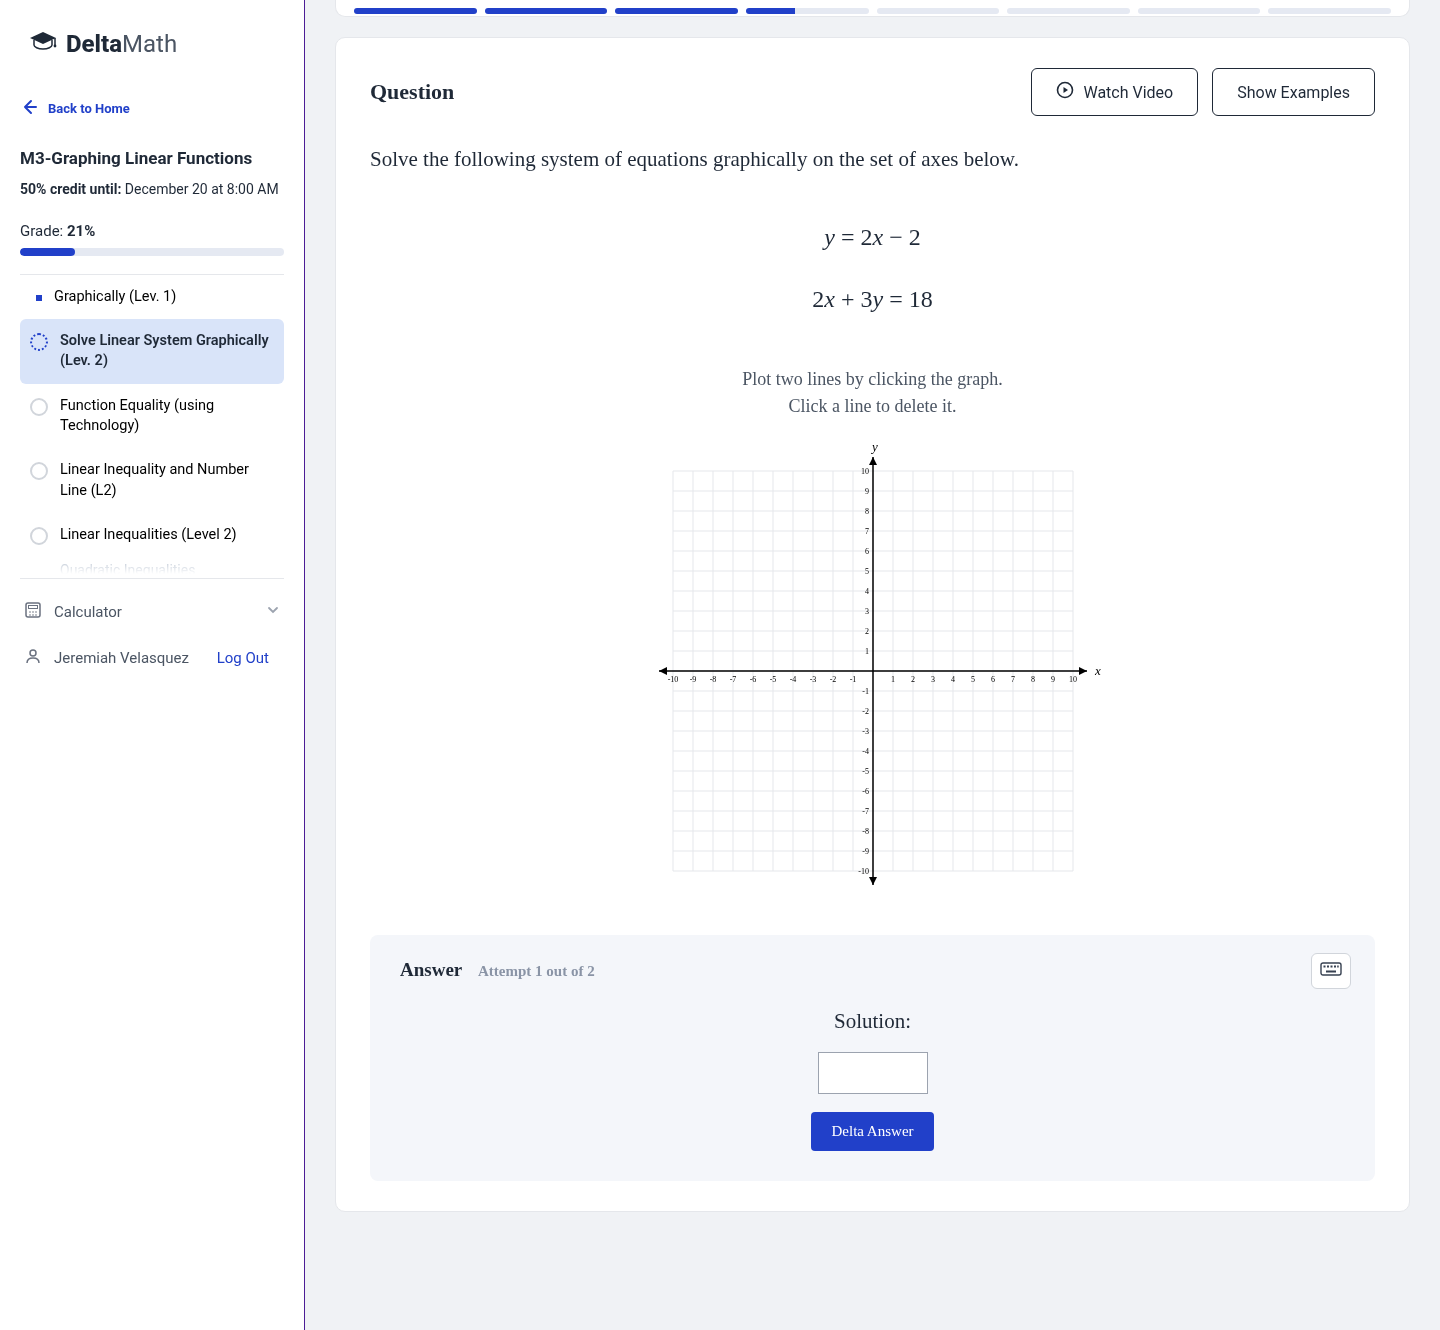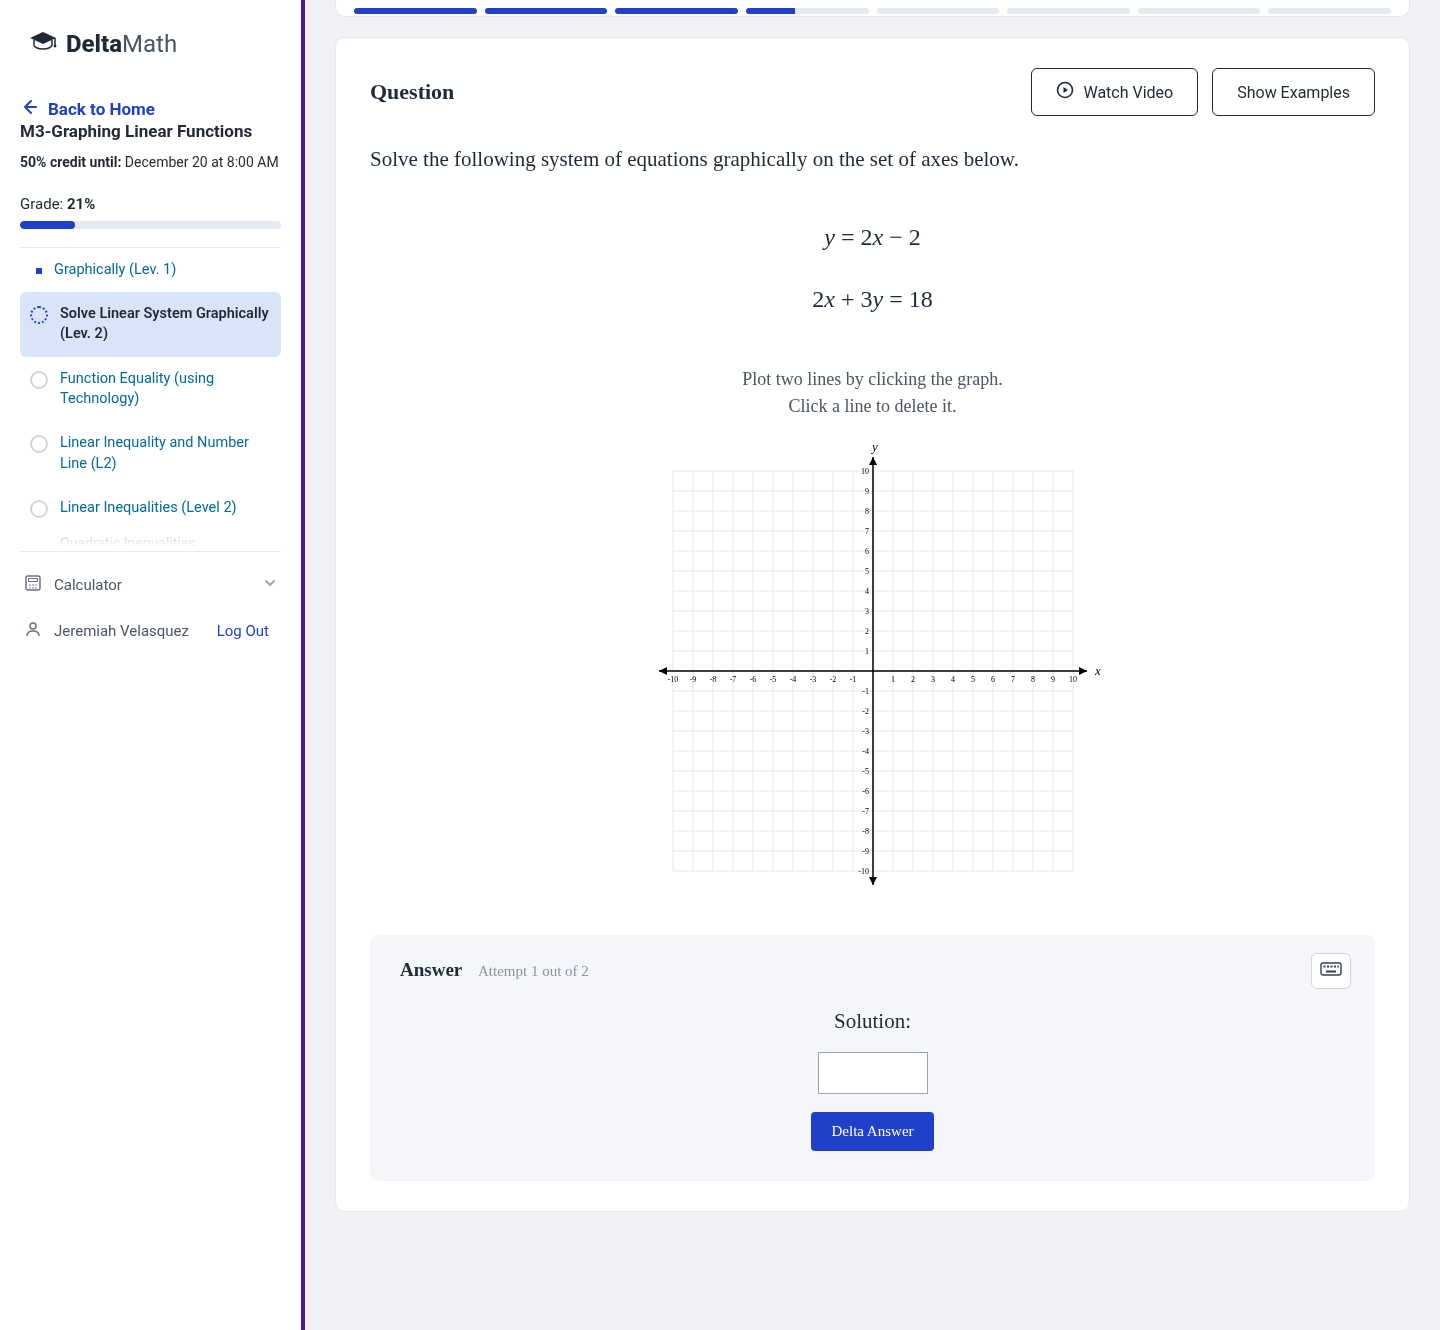--- a/index.html
+++ b/index.html
@@ -6,21 +6,21 @@
   body {
     font-family: -apple-system, BlinkMacSystemFont, "Segoe UI", Roboto, "Helvetica Neue", Arial, sans-serif;
     background: #f0f2f5;
     color: #1f2937;
     font-size: 15px;
   }
   .app { display: flex; min-height: 100vh; }
   .sidebar {
     width: 305px;
     background: #fff;
-    border-right: 4px solid #4c1d95;
+    border-right: 1px solid #4c1d95;
     padding: 30px 20px 20px 20px;
     position: relative;
   }
   .logo {
     display: flex;
     align-items: center;
     gap: 8px;
     font-size: 24px;
     font-weight: 700;
     color: #1f2937;
@@ -28,21 +28,22 @@
     padding-left: 8px;
   }
   .logo .bold { font-weight: 800; }
   .logo .light { font-weight: 400; color: #4b5563; }
   .back-link {
     display: flex;
     align-items: center;
     gap: 10px;
     color: #2140c9;
     font-weight: 700;
-    font-size: 17px;
+    font-size: 13px;
+    margin-bottom: 28px;
     cursor: pointer;
   }
   .assignment-title {
     font-weight: 700;
     font-size: 17px;
     color: #1f2937;
     margin-bottom: 8px;
     line-height: 1.4;
   }
   .credit-line {
@@ -77,21 +78,21 @@
     max-height: 300px;
     overflow: hidden;
     position: relative;
   }
   .skill-item {
     display: flex;
     align-items: flex-start;
     gap: 12px;
     padding: 12px 10px;
     font-size: 14.5px;
-    color: #0369a1;
+    color: #000000;
     line-height: 1.4;
     cursor: pointer;
   }
   .skill-item.active {
     background: #d9e4f9;
     border-radius: 6px;
     font-weight: 600;
     color: #1f2937;
   }
   .skill-item.cut {
@@ -227,20 +228,21 @@
     font-family: Georgia, 'Times New Roman', serif;
     font-size: 19px;
     font-weight:700;
     display:inline-block;
     margin-right: 12px;
   }
   .ans-sub {
     font-family: Georgia, 'Times New Roman', serif;
     font-size: 15px;
     color:#8a94a6;
+    font-weight:bold;
   }
   .kbd-btn {
     position:absolute;
     right: 24px; top: 18px;
     width: 40px; height: 36px;
     border:1px solid #d1d5db;
     border-radius:6px;
     background:#fff;
     display:flex; align-items:center; justify-content:center;
     cursor:pointer;

